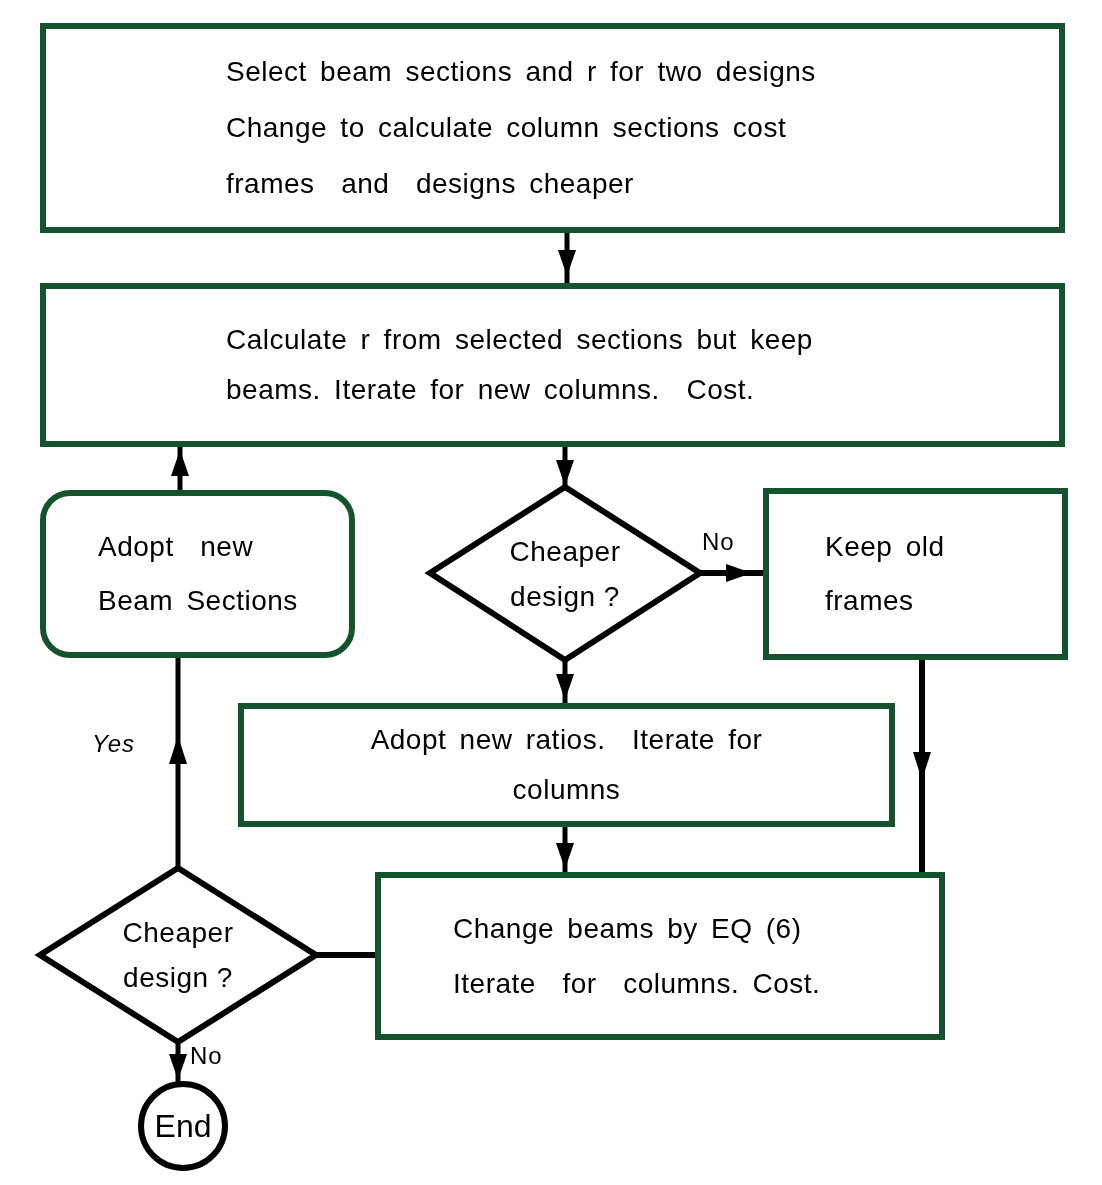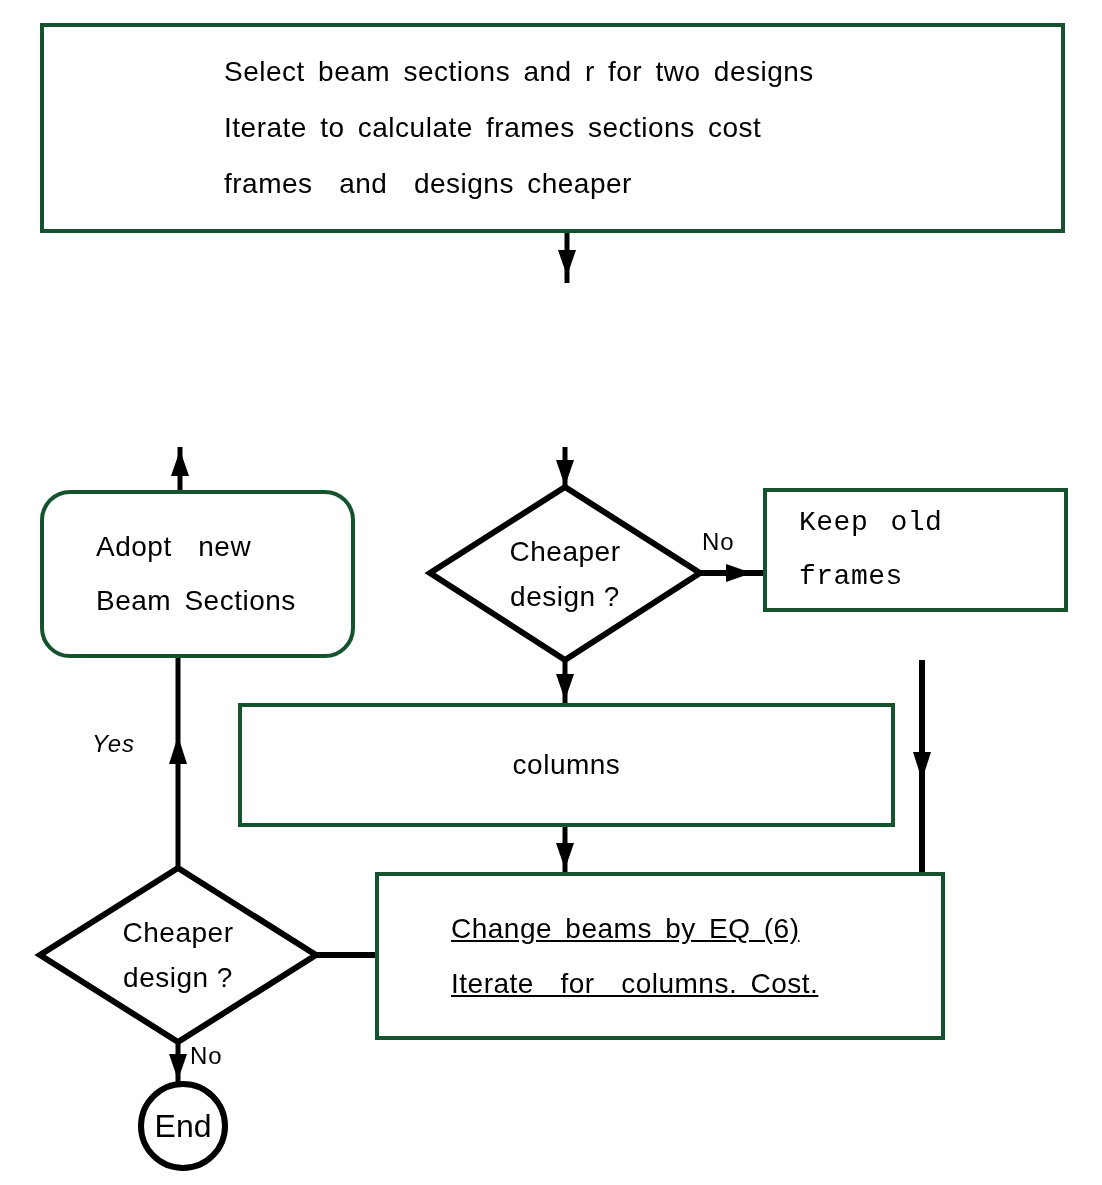--- a/index.html
+++ b/index.html
@@ -17,43 +17,43 @@
     overflow: hidden;
   }
   svg.layer {
     position: absolute;
     left: 0; top: 0;
     width: 1102px; height: 1185px;
   }
   .node {
     position: absolute;
     box-sizing: border-box;
-    border: 4px solid #14532d;
+    border: 6px solid #14532d;
     background: #fff;
     display: flex;
     flex-direction: column;
     justify-content: center;
     font-size: 28px;
     letter-spacing: 0.5px;
     word-spacing: 5px;
   }
   .node .line { white-space: pre; }
 
   .n-select   { left: 40px;  top: 23px;  width: 1025px; height: 210px; padding-left: 180px; }
   .n-select .line { line-height: 56px; }
   .n-calc     { left: 40px;  top: 283px; width: 1025px; height: 164px; padding-left: 180px; }
   .n-calc .line { line-height: 50px; }
   .n-adoptbeam{ left: 40px;  top: 490px; width: 315px;  height: 168px; padding-left: 52px; border-radius: 30px; }
   .n-adoptbeam .line { line-height: 54px; }
-  .n-keepold  { left: 763px; top: 488px; width: 305px;  height: 124px; padding-left: 32px; font-family: Liberation Mono, monospace; }
+  .n-keepold  { left: 763px; top: 488px; width: 305px;  height: 172px; padding-left: 56px; }
   .n-keepold .line { line-height: 54px; }
   .n-adoptratio{ left: 238px; top: 703px; width: 657px; height: 124px; text-align: center; }
   .n-adoptratio .line { line-height: 50px; }
   .n-changebeam{ left: 375px; top: 872px; width: 570px; height: 168px; padding-left: 72px; }
-  .n-changebeam .line { line-height: 55px; text-decoration: underline; }
+  .n-changebeam .line { line-height: 55px; }
 
   .diamond-text {
     position: absolute;
     display: flex;
     flex-direction: column;
     justify-content: center;
     text-align: center;
     font-size: 28px;
     letter-spacing: 0.5px;
   }
@@ -114,36 +114,41 @@
     <polygon points="169,1054 187,1054 178,1080" fill="#000"></polygon>
 
     <polygon points="565,487 700,573 565,660 430,573" fill="#fff" stroke="#000" stroke-width="6"></polygon>
     <polygon points="178,868 316,955 178,1042 40,955" fill="#fff" stroke="#000" stroke-width="6"></polygon>
 
     <circle cx="183" cy="1126" r="42" fill="#fff" stroke="#000" stroke-width="6"></circle>
   </svg>
 
   <div class="node n-select">
     <div class="line">Select beam sections and r for two designs</div>
-    <div class="line">Iterate to calculate frames sections cost</div>
+    <div class="line">Change to calculate column sections cost</div>
     <div class="line">frames  and  designs cheaper</div>
   </div>
 
+  <div class="node n-calc">
+    <div class="line">Calculate r from selected sections but keep</div>
+    <div class="line">beams. Iterate for new columns.  Cost.</div>
+  </div>
 
   <div class="node n-adoptbeam">
     <div class="line">Adopt  new</div>
     <div class="line">Beam Sections</div>
   </div>
 
   <div class="node n-keepold">
     <div class="line">Keep old</div>
     <div class="line">frames</div>
   </div>
 
   <div class="node n-adoptratio">
+    <div class="line">Adopt new ratios.  Iterate for</div>
     <div class="line">columns</div>
   </div>
 
   <div class="node n-changebeam">
     <div class="line">Change beams by EQ (6)</div>
     <div class="line">Iterate  for  columns. Cost.</div>
   </div>
 
   <div class="diamond-text d1-text">
     <div class="line">Cheaper</div>

